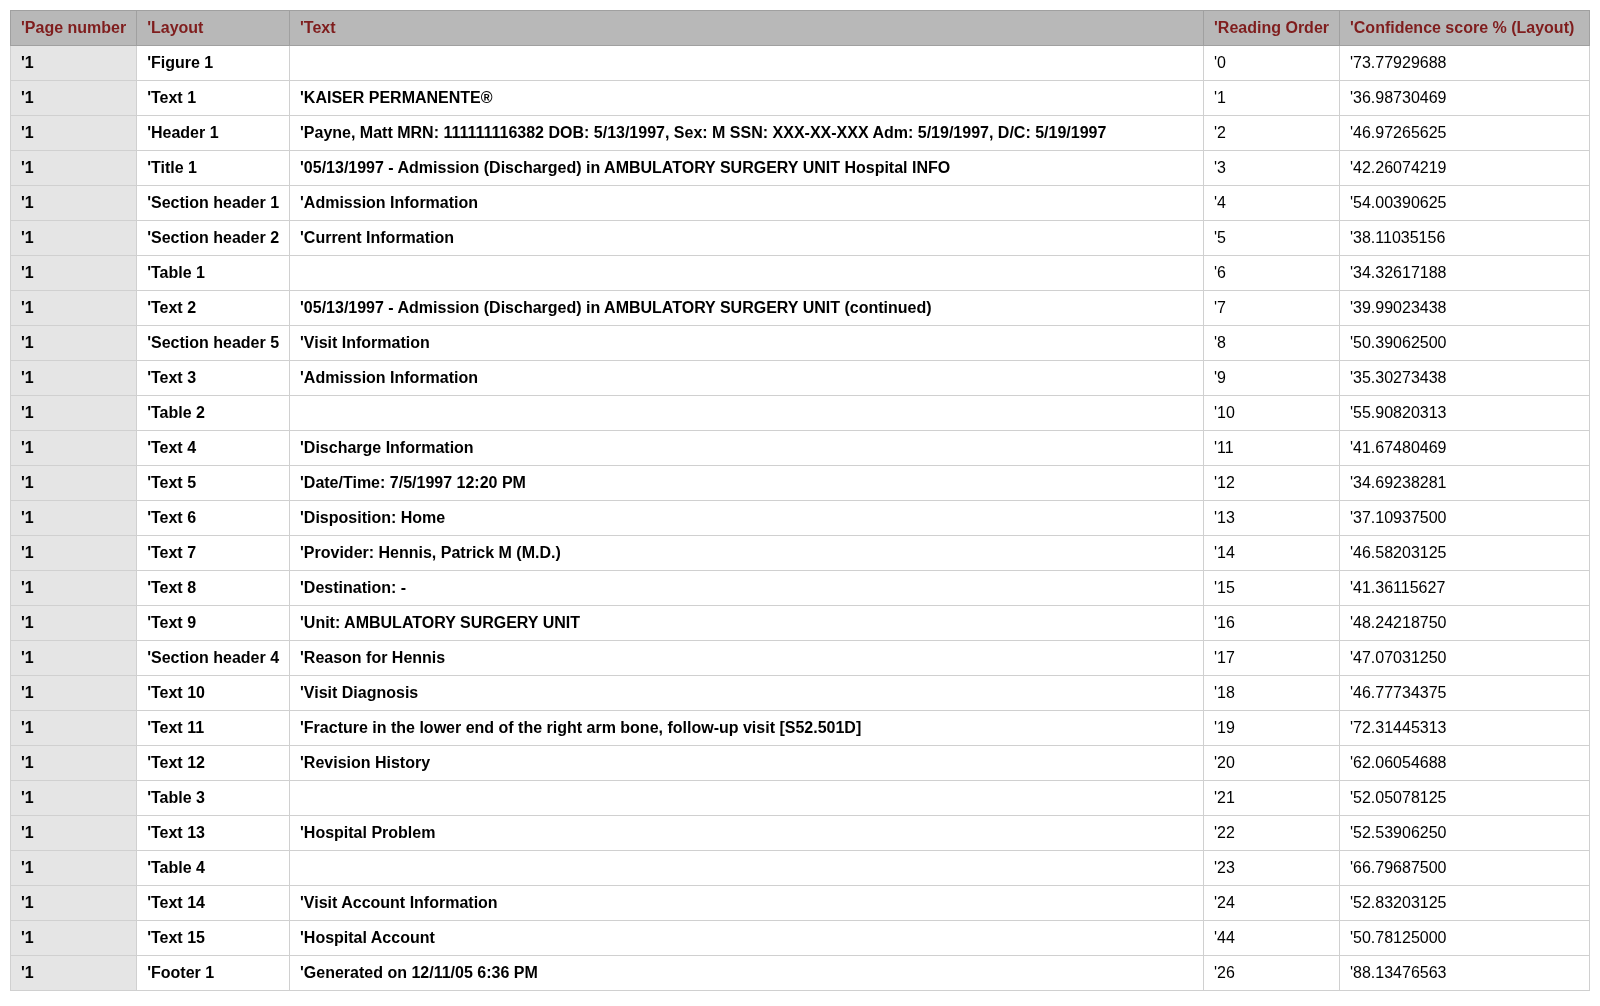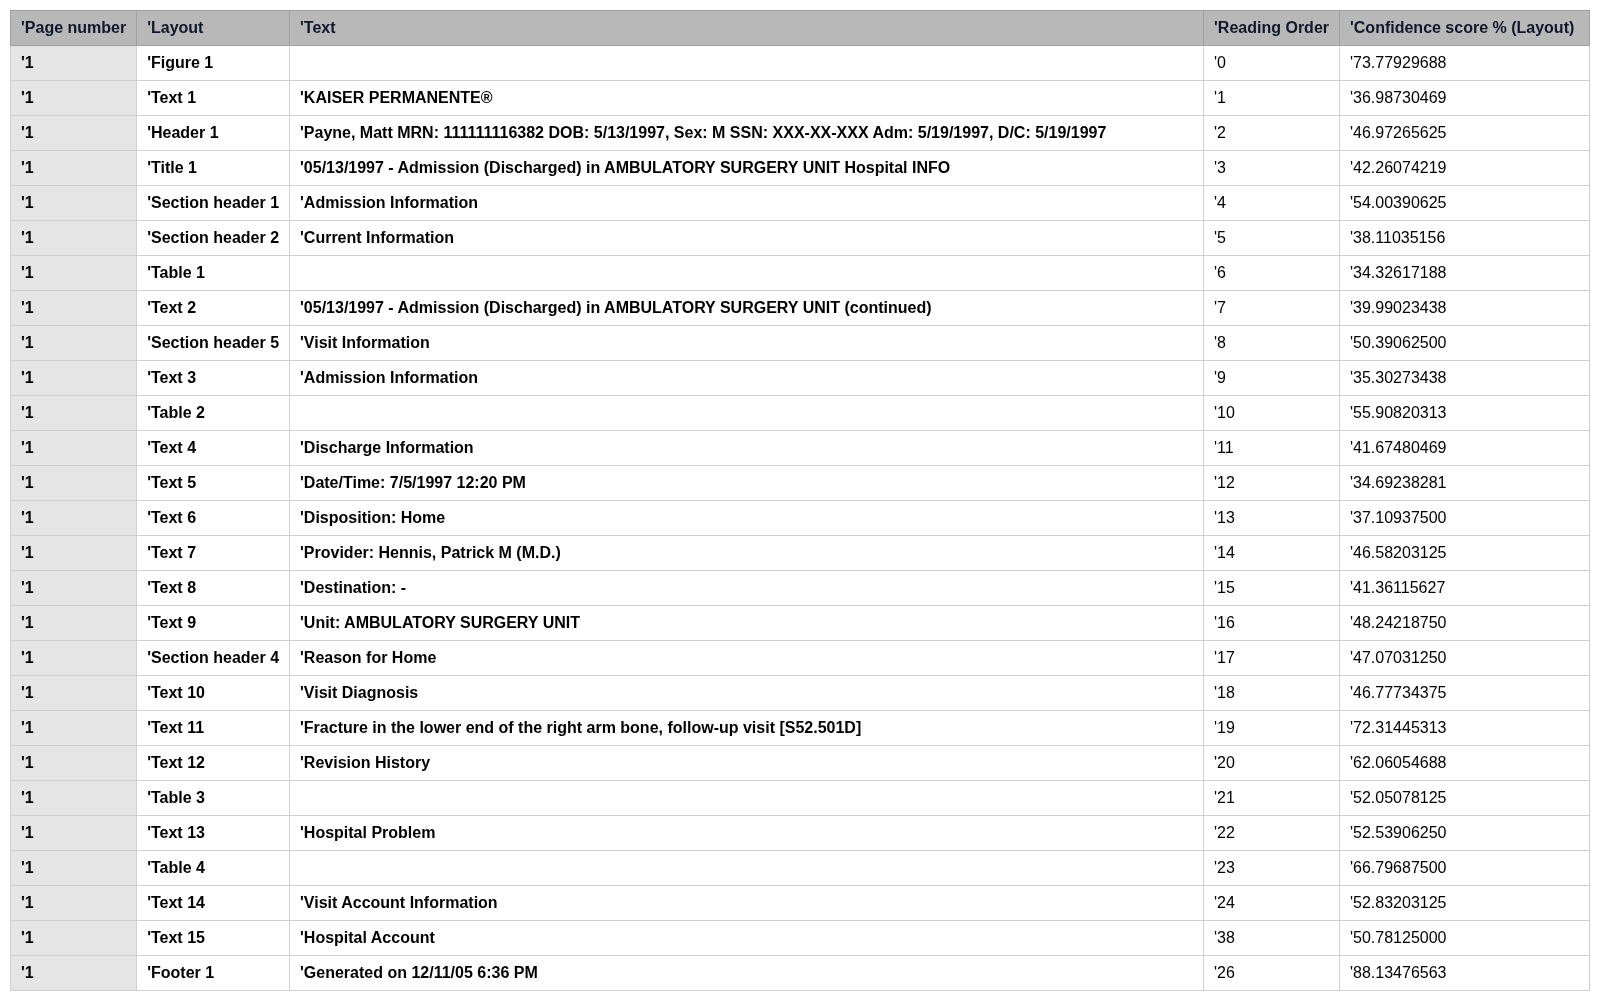--- a/index.html
+++ b/index.html
@@ -18,21 +18,21 @@
       border: 1px solid #d0d0d0;
       padding: 8px 10px;
       text-align: left;
       vertical-align: middle;
       font-size: 16px;
       white-space: nowrap;
     }
     thead th {
       background: #b8b8b8;
       font-weight: 700;
-      color: #0f172a;
+      color: #7f1d1d;
       border-color: #a0a0a0;
     }
     tbody td:first-child {
       background: #e5e5e5;
       font-weight: 700;
       width: 110px;
     }
     tbody td:nth-child(2) { width: 140px; font-weight: bold; }
     tbody td:nth-child(3) { width: auto; font-weight: bold; }
     tbody td:nth-child(4) { width: 130px; }
@@ -168,21 +168,21 @@
       <tr>
         <td>'1</td>
         <td>'Text 9</td>
         <td>'Unit: AMBULATORY SURGERY UNIT</td>
         <td>'16</td>
         <td>'48.24218750</td>
       </tr>
       <tr>
         <td>'1</td>
         <td>'Section header 4</td>
-        <td>'Reason for Home</td>
+        <td>'Reason for Hennis</td>
         <td>'17</td>
         <td>'47.07031250</td>
       </tr>
       <tr>
         <td>'1</td>
         <td>'Text 10</td>
         <td>'Visit Diagnosis</td>
         <td>'18</td>
         <td>'46.77734375</td>
       </tr>
@@ -225,21 +225,21 @@
         <td>'1</td>
         <td>'Text 14</td>
         <td>'Visit Account Information</td>
         <td>'24</td>
         <td>'52.83203125</td>
       </tr>
       <tr>
         <td>'1</td>
         <td>'Text 15</td>
         <td>'Hospital Account</td>
-        <td>'38</td>
+        <td>'44</td>
         <td>'50.78125000</td>
       </tr>
       <tr>
         <td>'1</td>
         <td>'Footer 1</td>
         <td>'Generated on 12/11/05 6:36 PM</td>
         <td>'26</td>
         <td>'88.13476563</td>
       </tr>
     </tbody>

